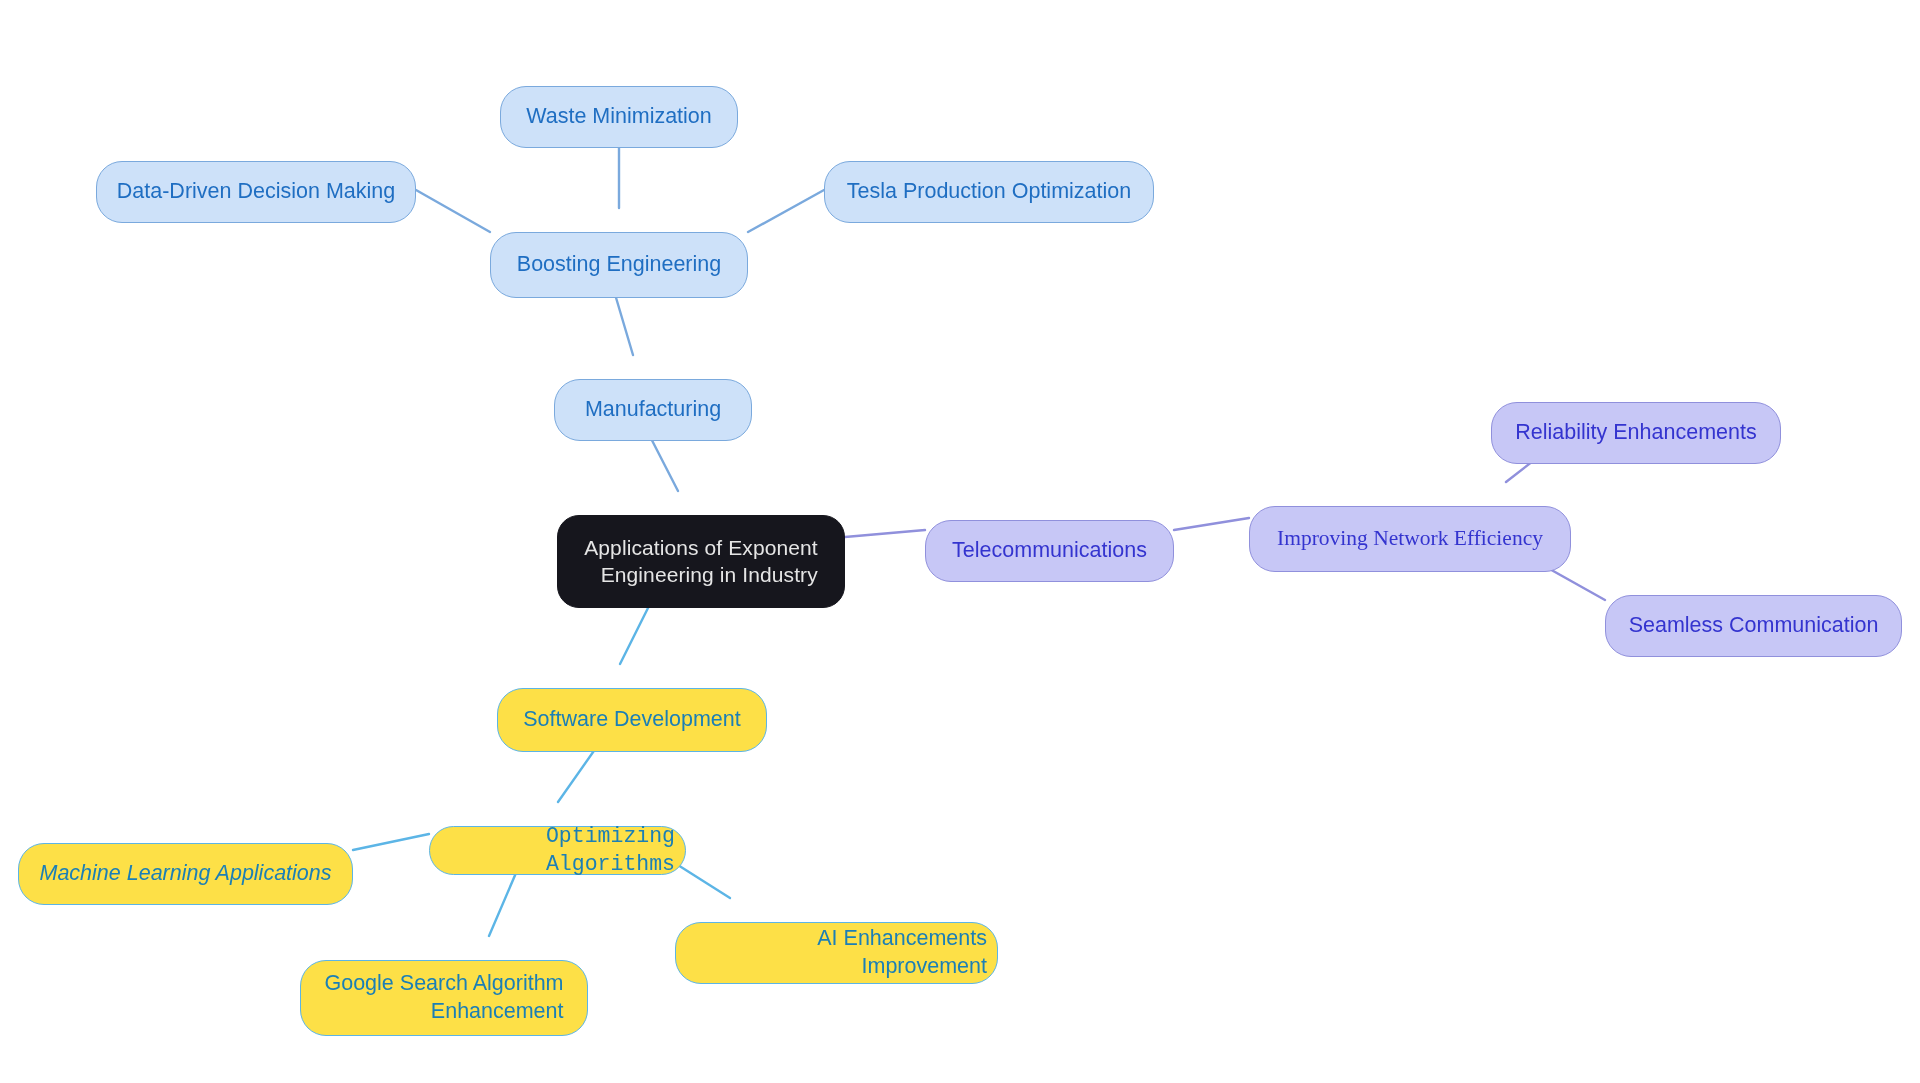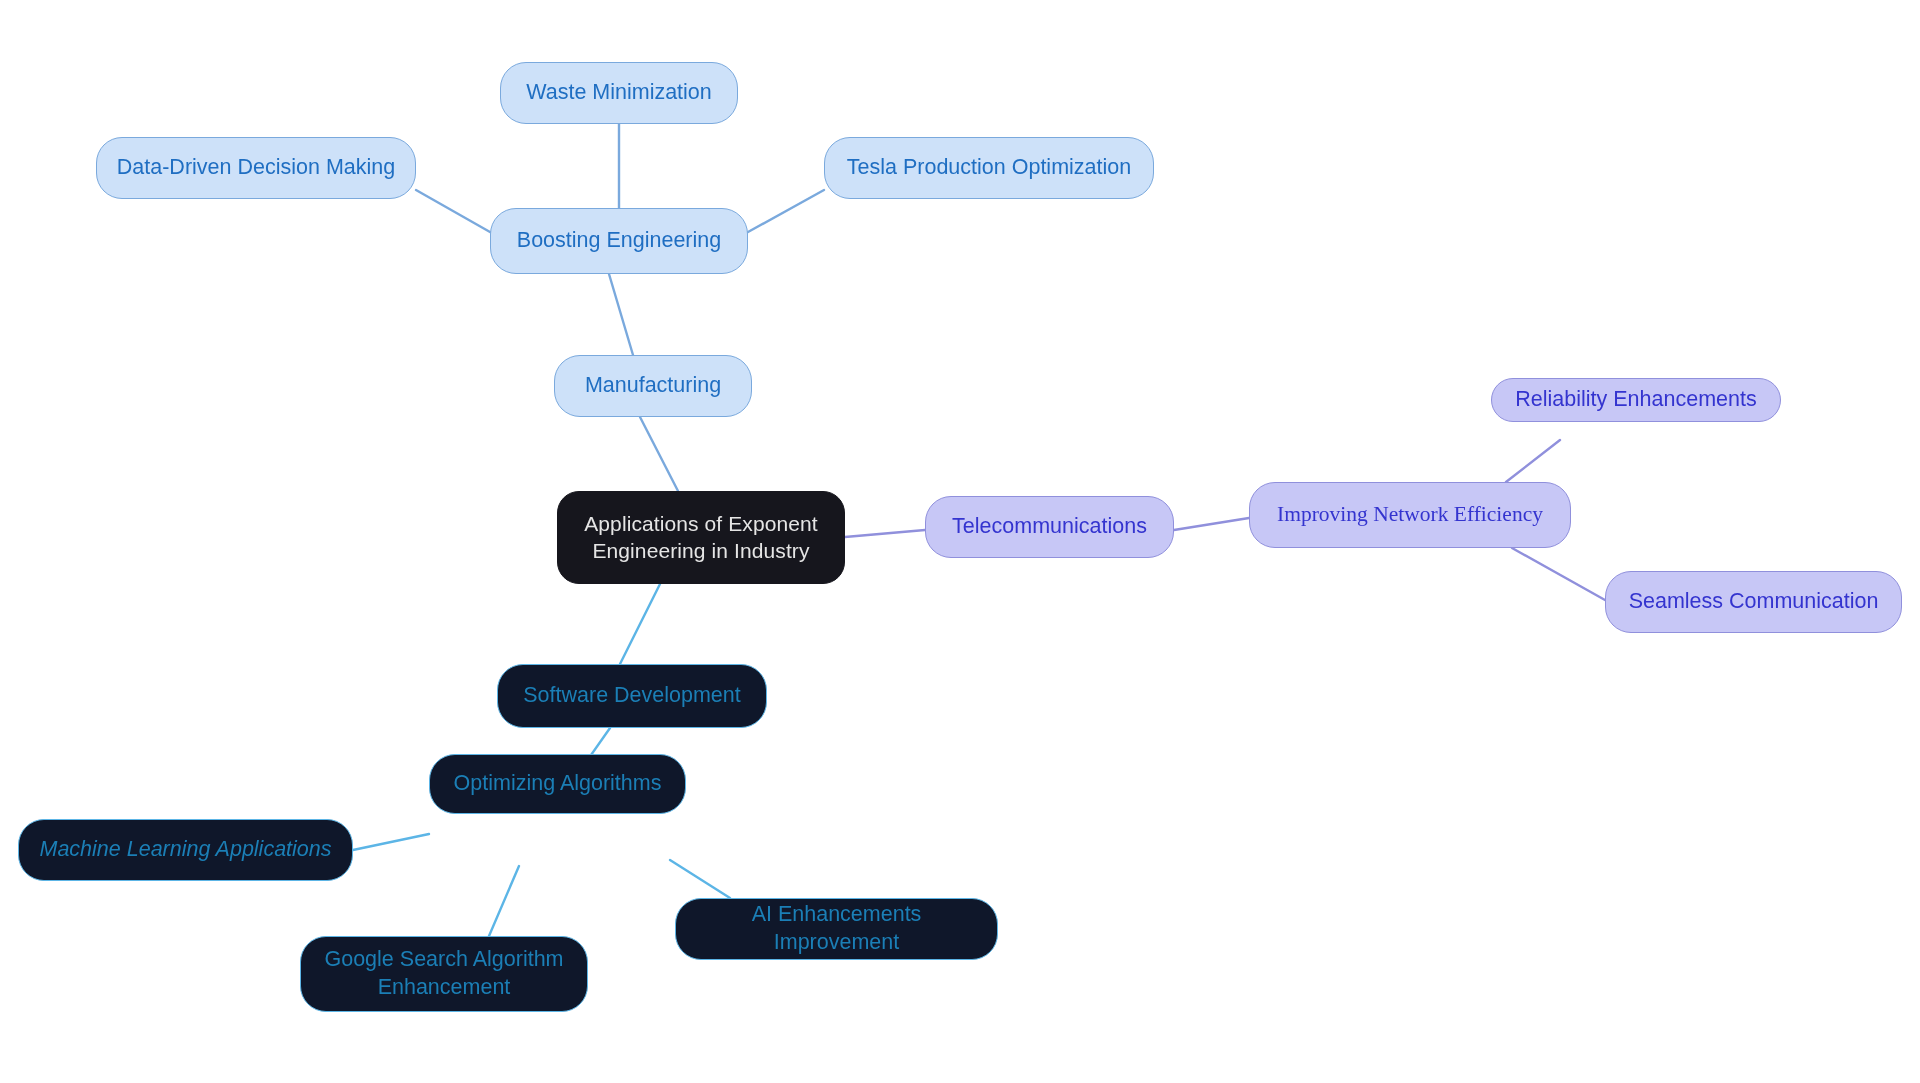--- a/index.html
+++ b/index.html
@@ -25,27 +25,28 @@
     width: 1920px;
     height: 1083px;
     pointer-events: none;
   }
   .node {
     position: absolute;
     box-sizing: border-box;
     display: flex;
     align-items: center;
     justify-content: center;
-    text-align: center;
+    text-align: right;
     border-radius: 26px;
     border-style: solid;
     border-width: 1.2px;
     line-height: 1.28;
     white-space: pre-line;
     padding: 0 10px;
+    margin-top: 24px;
   }
   .node.root {
     background: #16161d;
     border-color: #16161d;
     color: #e5e5e5;
     border-radius: 22px;
     font-size: 21px;
     letter-spacing: 0.1px;
   }
   .node.blue {
@@ -54,21 +55,21 @@
     color: #1f6ec2;
     font-size: 21.5px;
   }
   .node.purple {
     background: #c7c7f6;
     border-color: #9090dc;
     color: #3434cf;
     font-size: 21.5px;
   }
   .node.cyan {
-    background: #0f172a;
+    background: #fde047;
     border-color: #5cb5e6;
     color: #1b7fb6;
     font-size: 21.5px;
   }
 </style>
 </head>
 <body>
 
 <div id="canvas">
   <svg id="edge-layer" width="1920" height="1083" viewBox="0 0 1920 1083">
@@ -90,22 +91,22 @@
   <div id="node-layer">
       <div class="node root" style="left: 557px; top: 491px; width: 288px; height: 93px;">Applications of Exponent
 Engineering in Industry</div>
       <div class="node blue" style="left: 554px; top: 355px; width: 198px; height: 62px;">Manufacturing</div>
       <div class="node blue" style="left: 490px; top: 208px; width: 258px; height: 66px;">Boosting Engineering</div>
       <div class="node blue" style="left: 500px; top: 62px; width: 238px; height: 62px;">Waste Minimization</div>
       <div class="node blue" style="left: 96px; top: 137px; width: 320px; height: 62px;">Data-Driven Decision Making</div>
       <div class="node blue" style="left: 824px; top: 137px; width: 330px; height: 62px;">Tesla Production Optimization</div>
       <div class="node purple" style="left: 925px; top: 496px; width: 249px; height: 62px;">Telecommunications</div>
       <div class="node purple" style="left: 1249px; top: 482px; width: 322px; height: 66px; font-family: Liberation Serif, serif;">Improving Network Efficiency</div>
-      <div class="node purple" style="left: 1491px; top: 378px; width: 290px; height: 44px;">Reliability Enhancements</div>
+      <div class="node purple" style="left: 1491px; top: 378px; width: 290px; height: 62px;">Reliability Enhancements</div>
       <div class="node purple" style="left: 1605px; top: 571px; width: 297px; height: 62px;">Seamless Communication</div>
       <div class="node cyan" style="left: 497px; top: 664px; width: 270px; height: 64px;">Software Development</div>
-      <div class="node cyan" style="left: 429px; top: 754px; width: 257px; height: 60px;">Optimizing Algorithms</div>
+      <div class="node cyan" style="left: 429px; top: 802px; width: 257px; height: 49px; font-family: Liberation Mono, monospace;">Optimizing Algorithms</div>
       <div class="node cyan" style="left: 18px; top: 819px; width: 335px; height: 62px; font-style: italic;">Machine Learning Applications</div>
       <div class="node cyan" style="left: 675px; top: 898px; width: 323px; height: 62px;">AI Enhancements Improvement</div>
       <div class="node cyan" style="left: 300px; top: 936px; width: 288px; height: 76px;">Google Search Algorithm
 Enhancement</div>
     </div>
 </div>
 
 </body></html>

